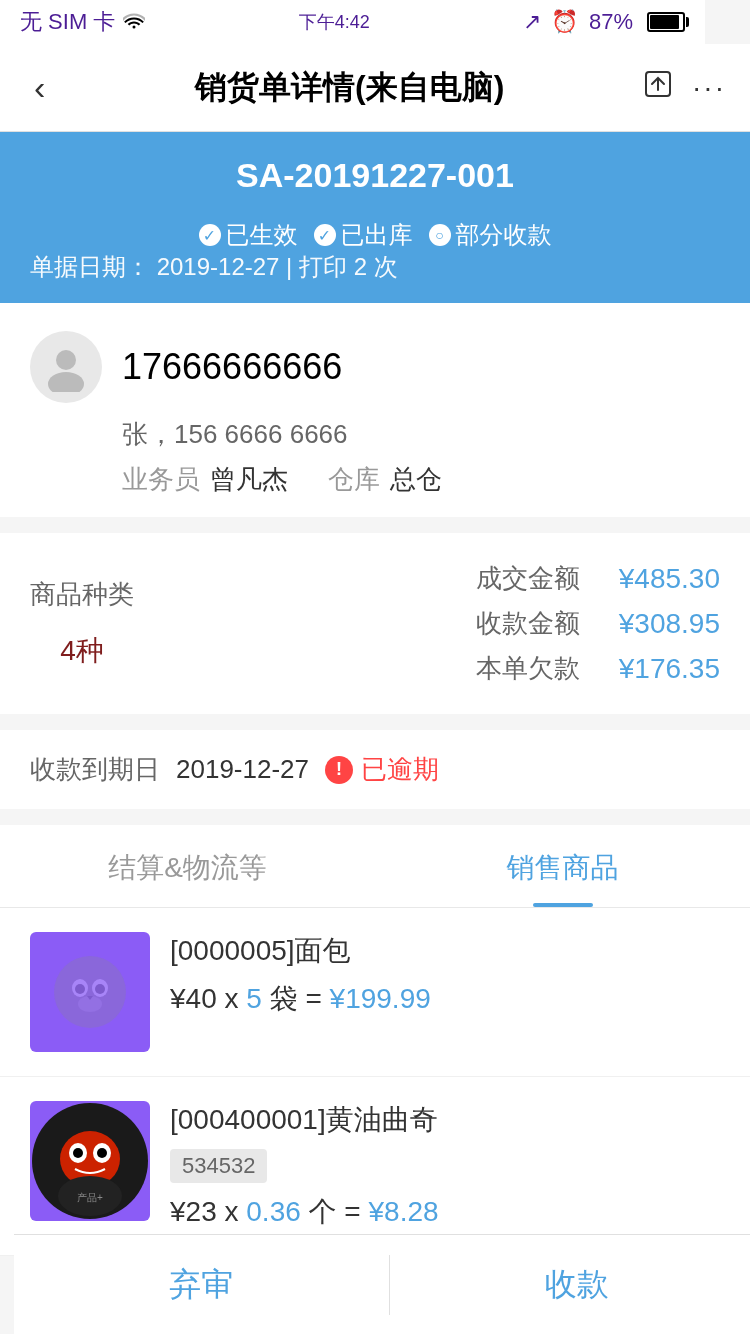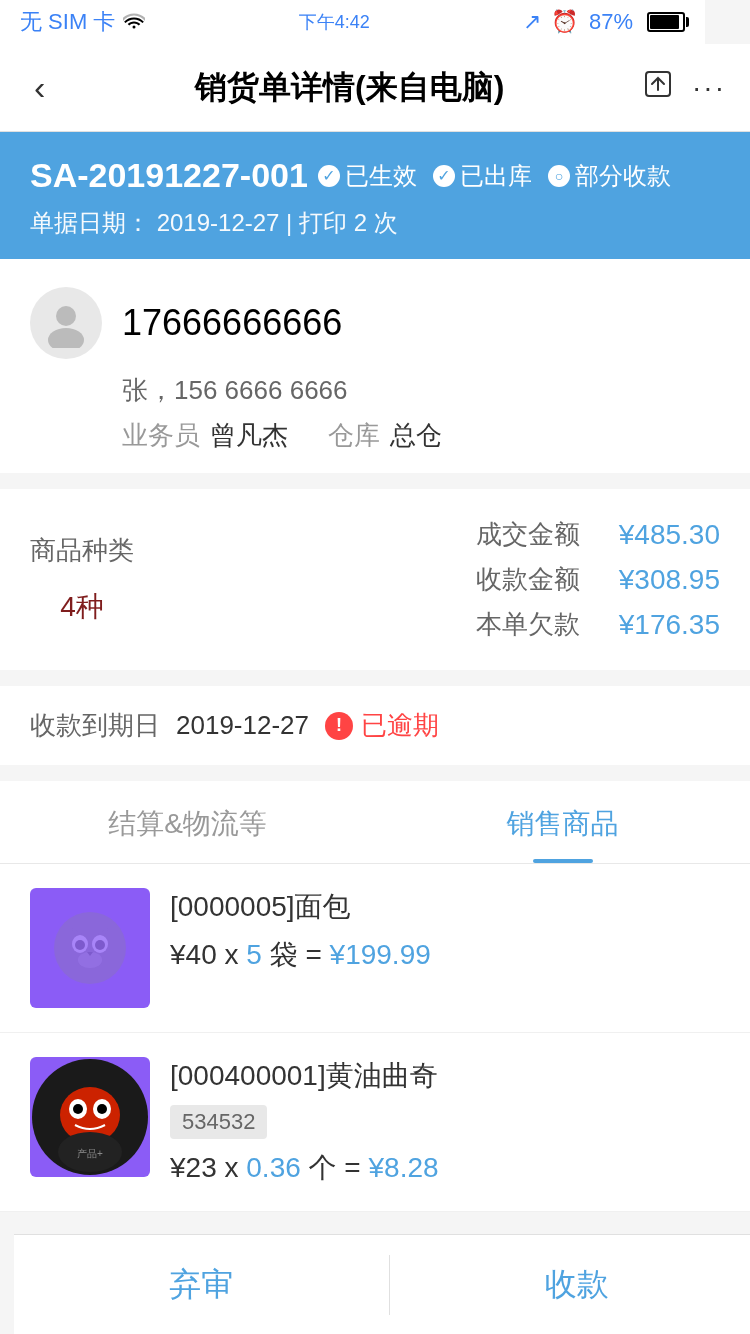--- a/index.html
+++ b/index.html
@@ -16,21 +16,21 @@
     
     .status-bar {
       width: 705px;
       height: 44px;
       background: #fff;
       display: flex;
       align-items: center;
       justify-content: space-between;
       padding: 0 20px;
       font-size: 24px;
-      color: #3b82f6;
+      color: #4c1d95;
     }
     .status-bar-left {
       display: flex;
       align-items: center;
       gap: 8px;
       font-size: 22px;
       font-weight: 500;
     }
     .status-bar-center {
       font-size: 18px;
@@ -110,22 +110,22 @@
     }
 
     
     .order-header {
       background: #4fa3e0;
       padding: 24px 30px 20px;
     }
     .order-header-top {
       display: flex;
       align-items: center;
-      gap: 10px;
-      margin-bottom: 12px;
+      gap: 24px;
+      flex-direction: column;
     }
     .order-number {
       font-size: 34px;
       font-weight: bold;
       color: #fff;
     }
     .status-badges {
       display: flex;
       gap: 16px;
       align-items: center;

